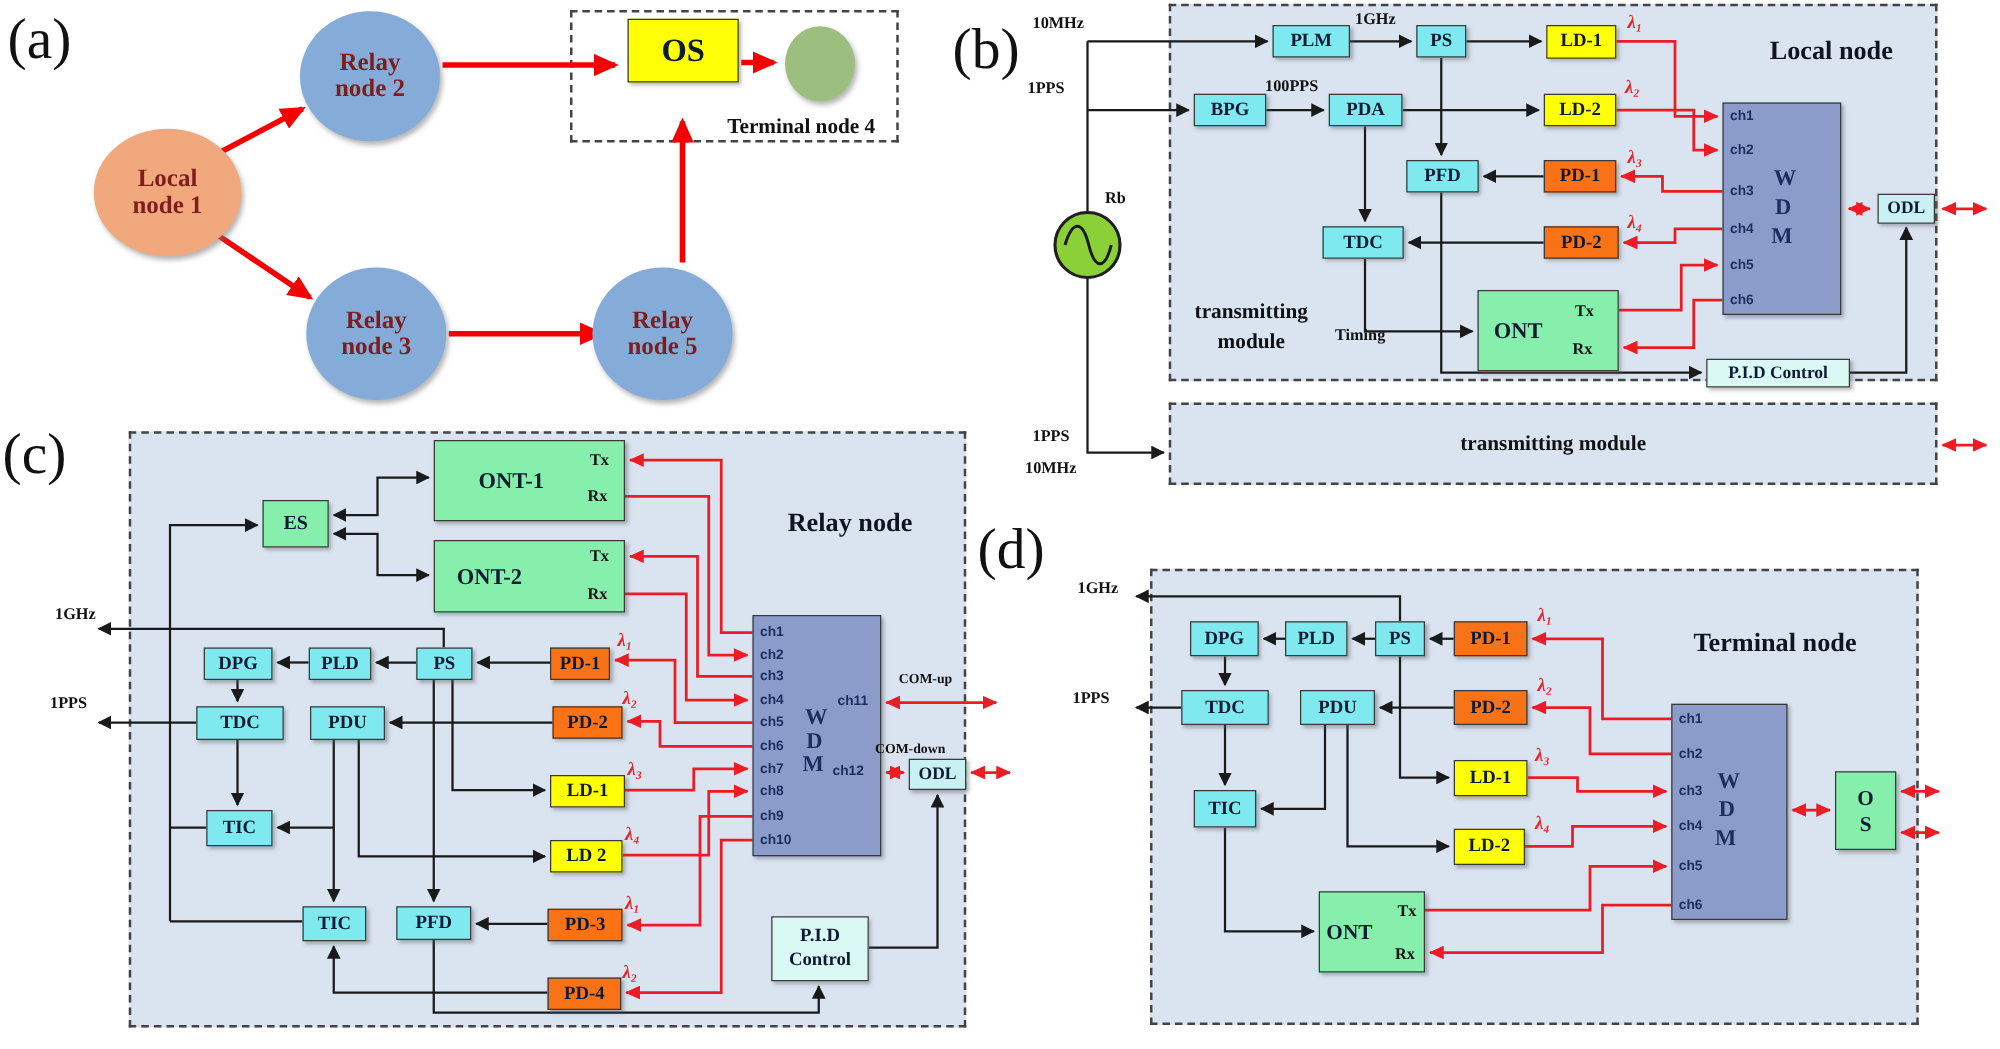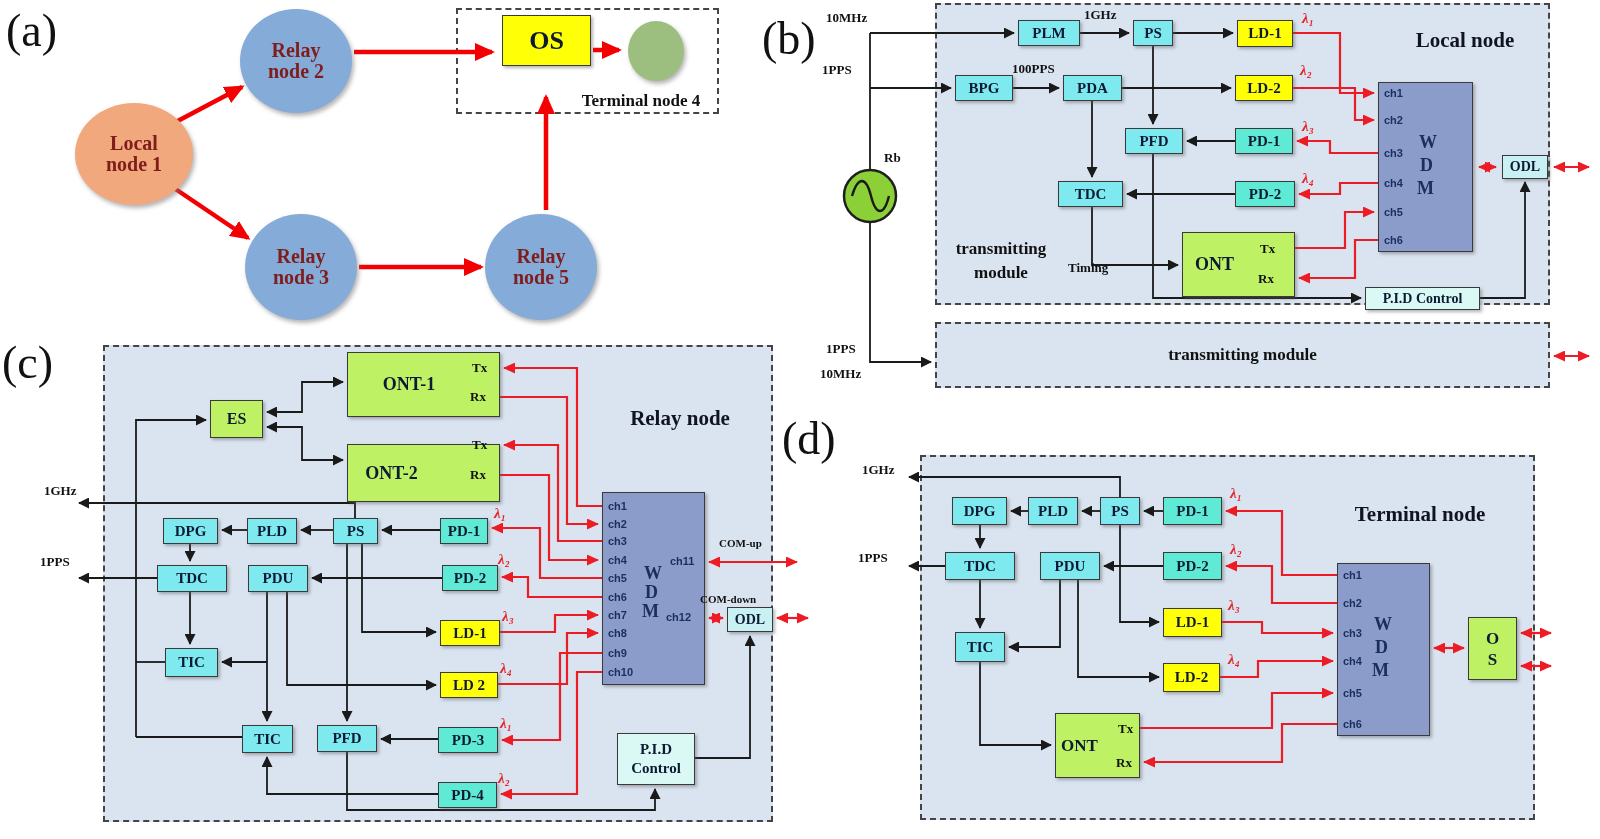--- a/index.html
+++ b/index.html
@@ -3,21 +3,21 @@
 <meta charset="utf-8">
 <style>
   html,body{margin:0;padding:0;background:#fff;}
   #stage{position:relative;width:1600px;height:839px;background:#fff;overflow:hidden;
          font-family:"Liberation Serif",serif;}
   svg#wires{position:absolute;left:0;top:0;z-index:2;}
   .dash{position:absolute;border:2px dashed #444;background:#dae4f1;box-sizing:border-box;z-index:1;}
   .bx{position:absolute;display:flex;align-items:center;justify-content:center;text-align:center;
       font:bold 15px "Liberation Serif",serif;color:#0d1a33;border:1.5px solid #3a3a3a;
       box-shadow:2px 2px 3px rgba(90,90,90,.45);box-sizing:border-box;z-index:3;}
-  .cy{background:#7fe9f0}.yw{background:#ffff05}.cr{background:#5eead4}.og{background:#bef264}
+  .cy{background:#7fe9f0}.yw{background:#ffff05}.cr{background:#f97316}.og{background:#86efac}
   .sl{background:#8b9ccb}.mint{background:#dbf9f4}.lcy{background:#c9f0f2}
   .ell{position:absolute;border-radius:50%;display:flex;align-items:center;justify-content:center;
        text-align:center;font:bold 20px "Liberation Serif",serif;color:#7f1d1d;
        box-shadow:2px 3px 4px rgba(120,120,120,.55);z-index:3;line-height:21px;}
   .lbl{position:absolute;font:bold 13px "Liberation Serif",serif;color:#111;
        white-space:nowrap;z-index:4;}
   .tag{position:absolute;font:400 46px "Liberation Serif",serif;color:#111;z-index:4;}
   .title{position:absolute;font:bold 21px "Liberation Serif",serif;color:#101420;z-index:4;text-align:center;}
   .lam{position:absolute;font:italic bold 15px "Liberation Serif",serif;color:#e8262a;z-index:4;white-space:nowrap;}
   .ch{position:absolute;font:bold 11px "Liberation Sans",sans-serif;color:#1a2f5e;z-index:4;white-space:nowrap;}
@@ -163,21 +163,21 @@
   <div class="tag" style="left:6px;top:4px;">(a)</div>
   <div class="ell" style="left:75px;top:103px;width:118px;height:102px;background:#f0a87c;">
     <span style="width:78px;">Local node 1</span>
   </div>
   <div class="ell" style="left:240px;top:9px;width:112px;height:104px;background:#85abd8;">
     <span style="width:78px;">Relay node 2</span>
   </div>
   <div class="ell" style="left:245px;top:214px;width:112px;height:106px;background:#85abd8;">
     <span style="width:78px;">Relay node 3</span>
   </div>
-  <div class="ell" style="left:485px;top:214px;width:112px;height:106px;background:#85abd8;">
+  <div class="ell" style="left:474px;top:214px;width:112px;height:106px;background:#85abd8;">
     <span style="width:78px;">Relay node 5</span>
   </div>
   <div class="ell" style="left:628px;top:21px;width:56px;height:60px;background:#9cbe7e;"></div>
   <div class="bx yw" style="left:502px;top:15px;width:89px;height:51px;font-size:26px;">OS</div>
   <div class="lbl" style="left:565px;top:91px;width:152px;text-align:center;font-size:17px;">Terminal node 4</div>
 
   <div class="tag" style="left:762px;top:12px;">(b)</div>
   <div class="title" style="left:1390px;top:28px;width:150px;">Local node</div>
   <div class="lbl" style="left:826px;top:10px;">10MHz</div>
   <div class="lbl" style="left:822px;top:62px;">1PPS</div>
@@ -221,21 +221,21 @@
 
   <div class="tag" style="left:2px;top:336px;">(c)</div>
   <div class="title" style="left:610px;top:406px;width:140px;">Relay node</div>
   <div class="lbl" style="left:44px;top:483px;">1GHz</div>
   <div class="lbl" style="left:40px;top:554px;">1PPS</div>
 
   <div class="bx og" style="left:210px;top:400px;width:53px;height:38px;font-size:16px;">ES</div>
   <div class="bx og" style="left:347px;top:352px;width:153px;height:65px;font-size:18px;padding-right:29px;font-family:Liberation Serif, serif;">ONT-1</div>
   <div class="lbl" style="left:472px;top:360px;">Tx</div>
   <div class="lbl" style="left:470px;top:389px;">Rx</div>
-  <div class="bx og" style="left:347px;top:444px;width:153px;height:58px;font-size:18px;padding-right:64px;">ONT-2</div>
+  <div class="bx og" style="left:347px;top:432px;width:153px;height:58px;font-size:18px;padding-right:64px;">ONT-2</div>
   <div class="lbl" style="left:472px;top:437px;">Tx</div>
   <div class="lbl" style="left:470px;top:467px;">Rx</div>
 
   <div class="bx cy" style="left:163px;top:518px;width:55px;height:26px;">DPG</div>
   <div class="bx cy" style="left:247px;top:518px;width:50px;height:26px;">PLD</div>
   <div class="bx cy" style="left:333px;top:518px;width:45px;height:26px;">PS</div>
   <div class="bx cr" style="left:440px;top:518px;width:48px;height:26px;">PD-1</div>
   <div class="bx cy" style="left:157px;top:565px;width:70px;height:27px;">TDC</div>
   <div class="bx cy" style="left:248px;top:565px;width:60px;height:27px;">PDU</div>
   <div class="bx cr" style="left:442px;top:565px;width:56px;height:26px;">PD-2</div>

